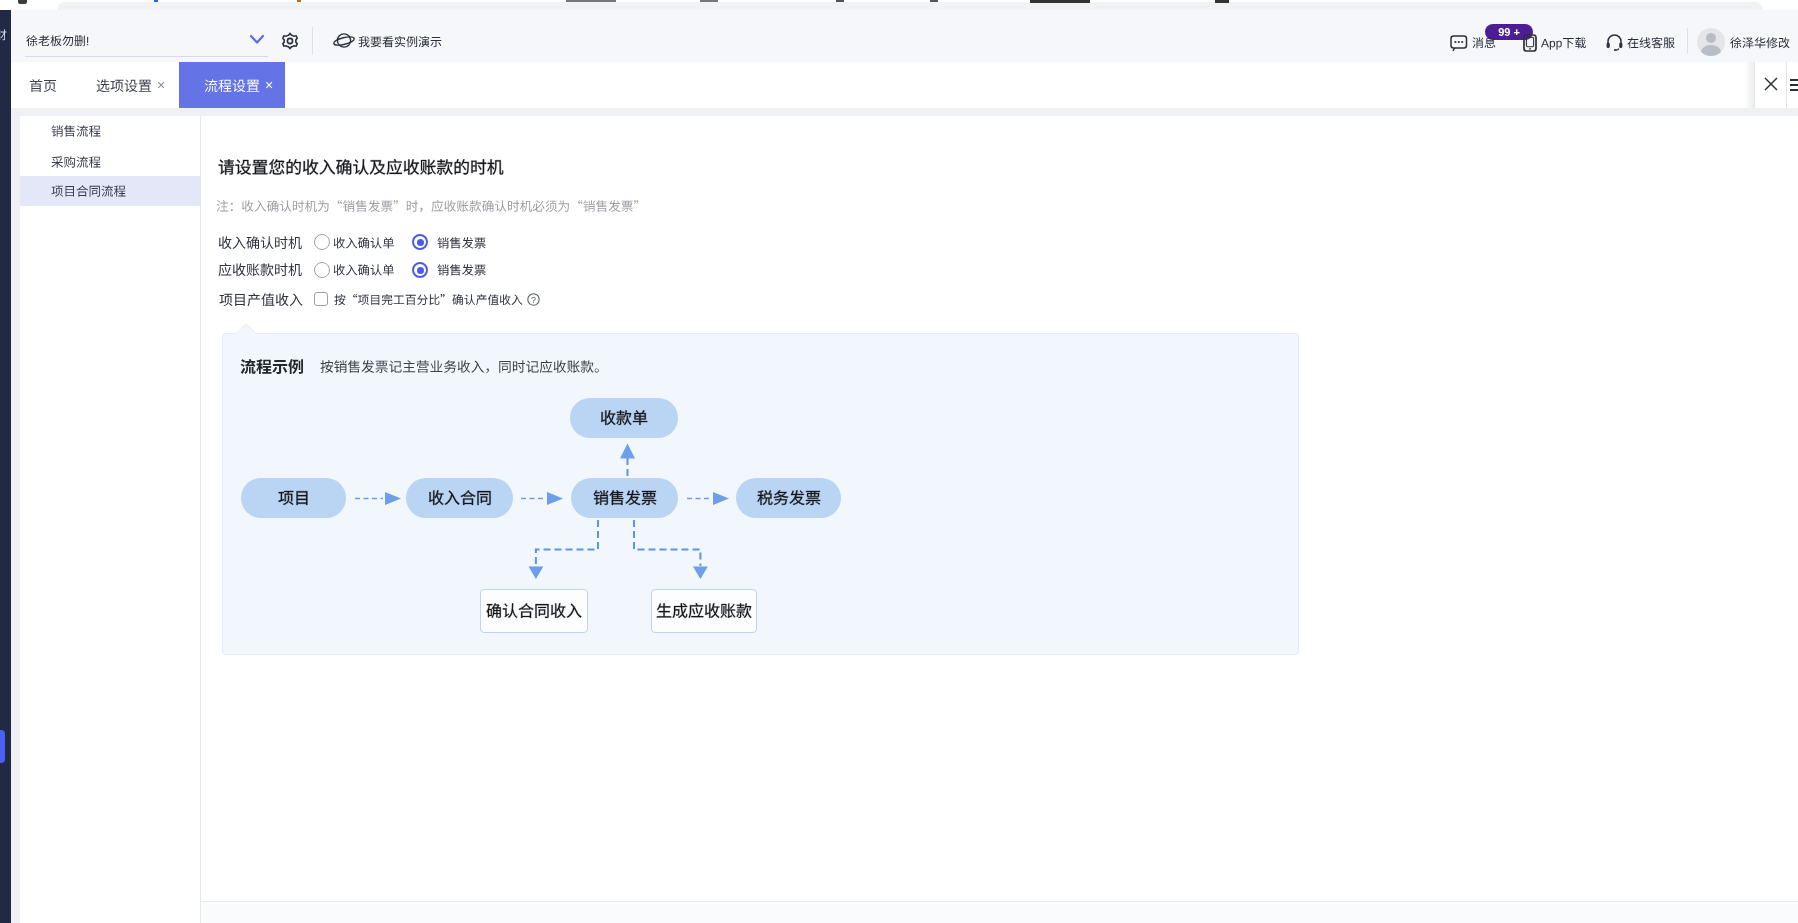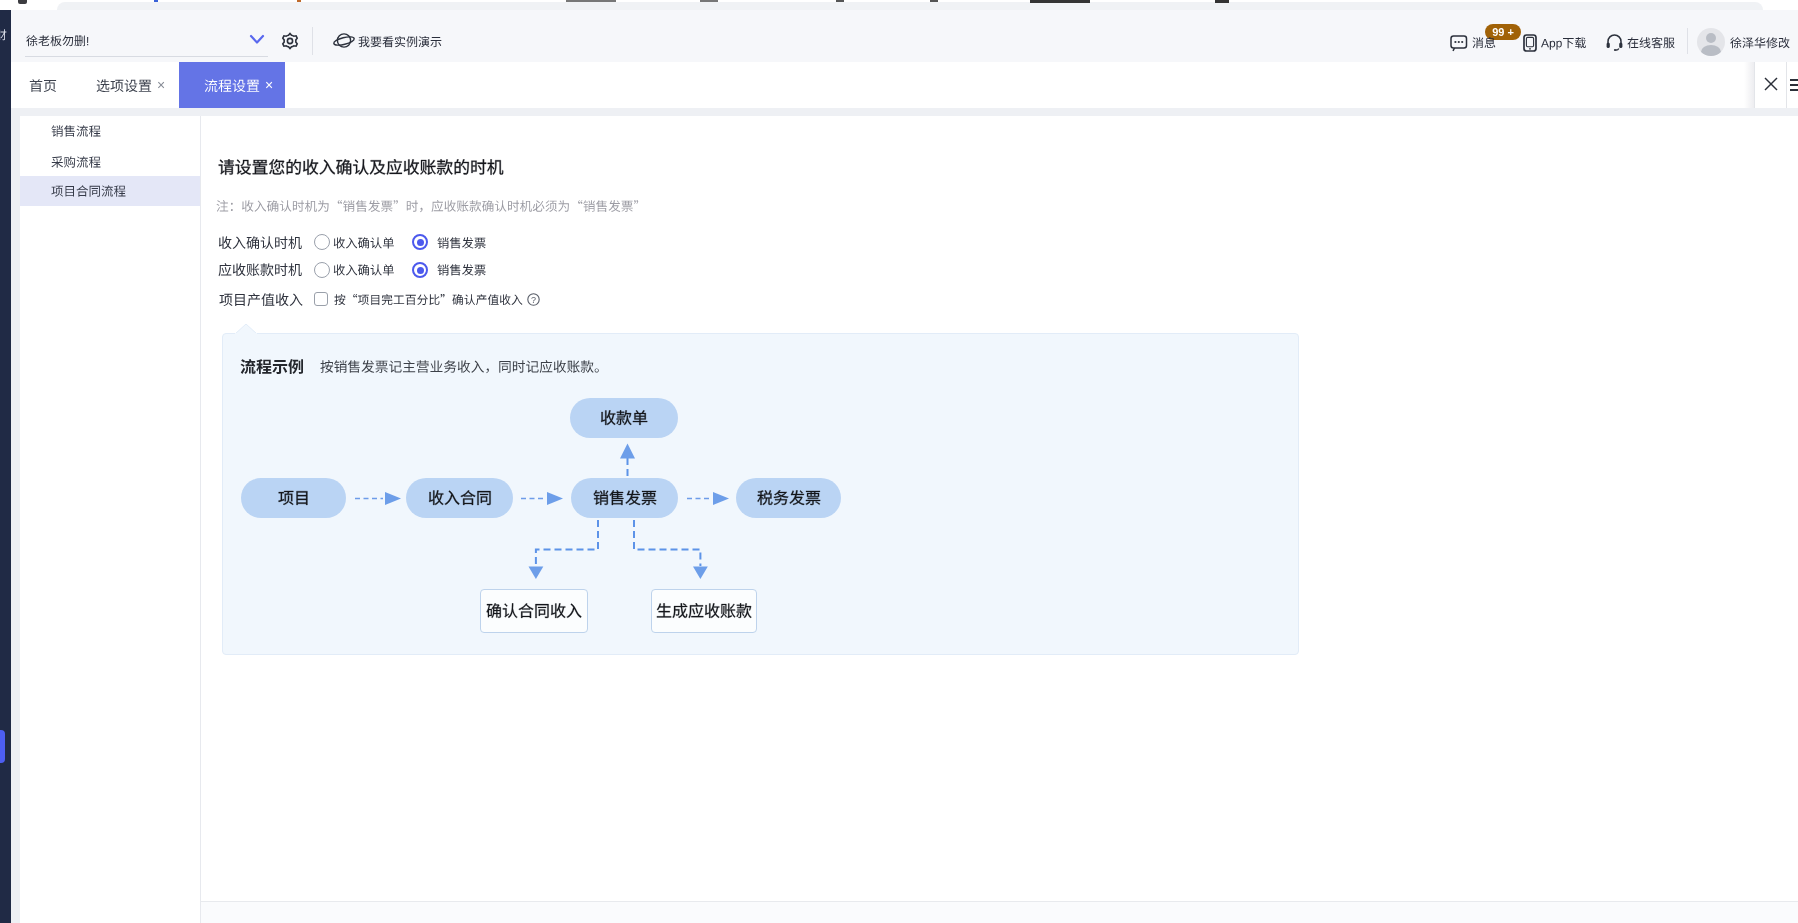--- a/index.html
+++ b/index.html
@@ -56,21 +56,21 @@
     <g fill="none" stroke="#2c313c" stroke-width="1.5">
       <rect x="1" y="1" width="15.5" height="12" rx="2.5"></rect>
       <path d="M4.5 13 L3 15.8"></path>
     </g>
     <g fill="#2c313c">
         <circle cx="5.4" cy="7" r="1.1"></circle>
         <circle cx="8.8" cy="7" r="1.1"></circle>
         <circle cx="12.2" cy="7" r="1.1"></circle>
       </g>
   </svg>
-  <div class="abs" style="left:1485px;top:24px;width:36px;height:16px;background:#a16207;border-radius:8px;color:#fff;font-size:11px;font-weight:bold;line-height:16px;text-align:center;">99 +</div>
+  <div class="abs" style="left:1485px;top:24px;width:48px;height:16px;background:#4c1d95;border-radius:8px;color:#fff;font-size:11px;font-weight:bold;line-height:16px;text-align:center;">99 +</div>
   <svg class="abs" style="left:1523px;top:34px;" width="14" height="18" viewBox="0 0 14 18">
     <rect x="1" y="1" width="12" height="16" rx="2.6" fill="none" stroke="#2c313c" stroke-width="1.7"></rect>
     <rect x="3.4" y="3.4" width="7.2" height="9.4" rx="1.2" fill="none" stroke="#2c313c" stroke-width="1.1"></rect>
     <circle cx="7" cy="14.8" r="0.9" fill="#2c313c"></circle>
   </svg>
   <svg class="abs" style="left:1605px;top:33px;" width="19" height="19" viewBox="0 0 19 19">
     <g fill="none" stroke="#2c313c" stroke-width="1.5">
       <path d="M3 10.5 V8.5 A6.5 6.5 0 0 1 16 8.5 V10.5"></path>
       <path d="M13.8 15.5 A3 3 0 0 1 10.5 17"></path>
     </g>

